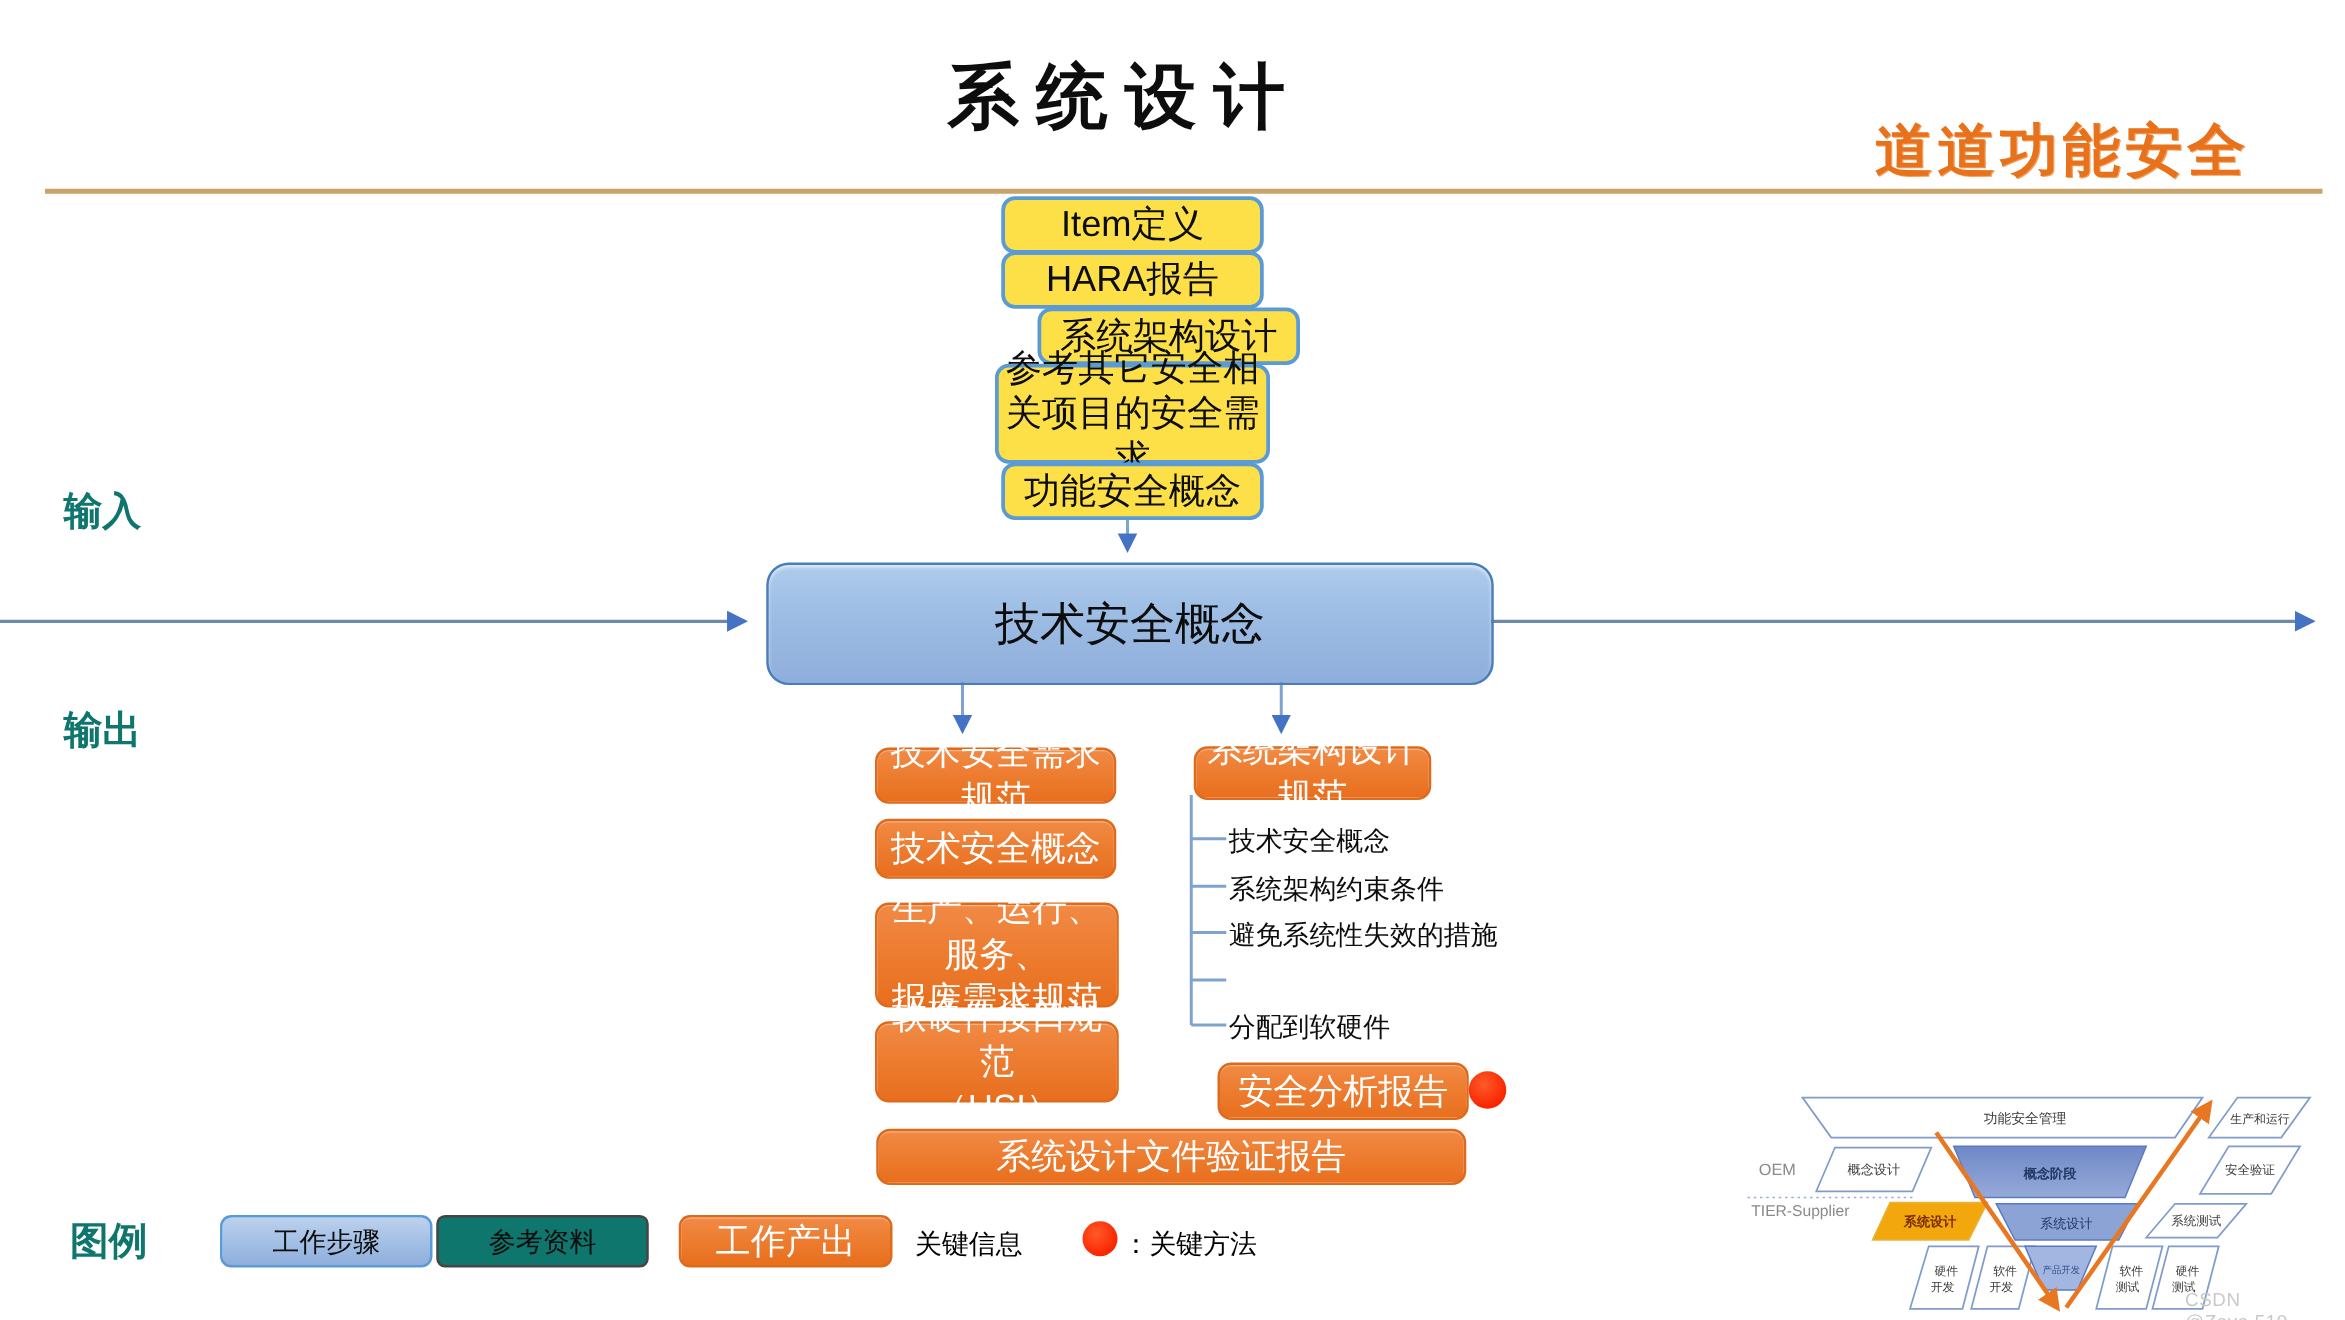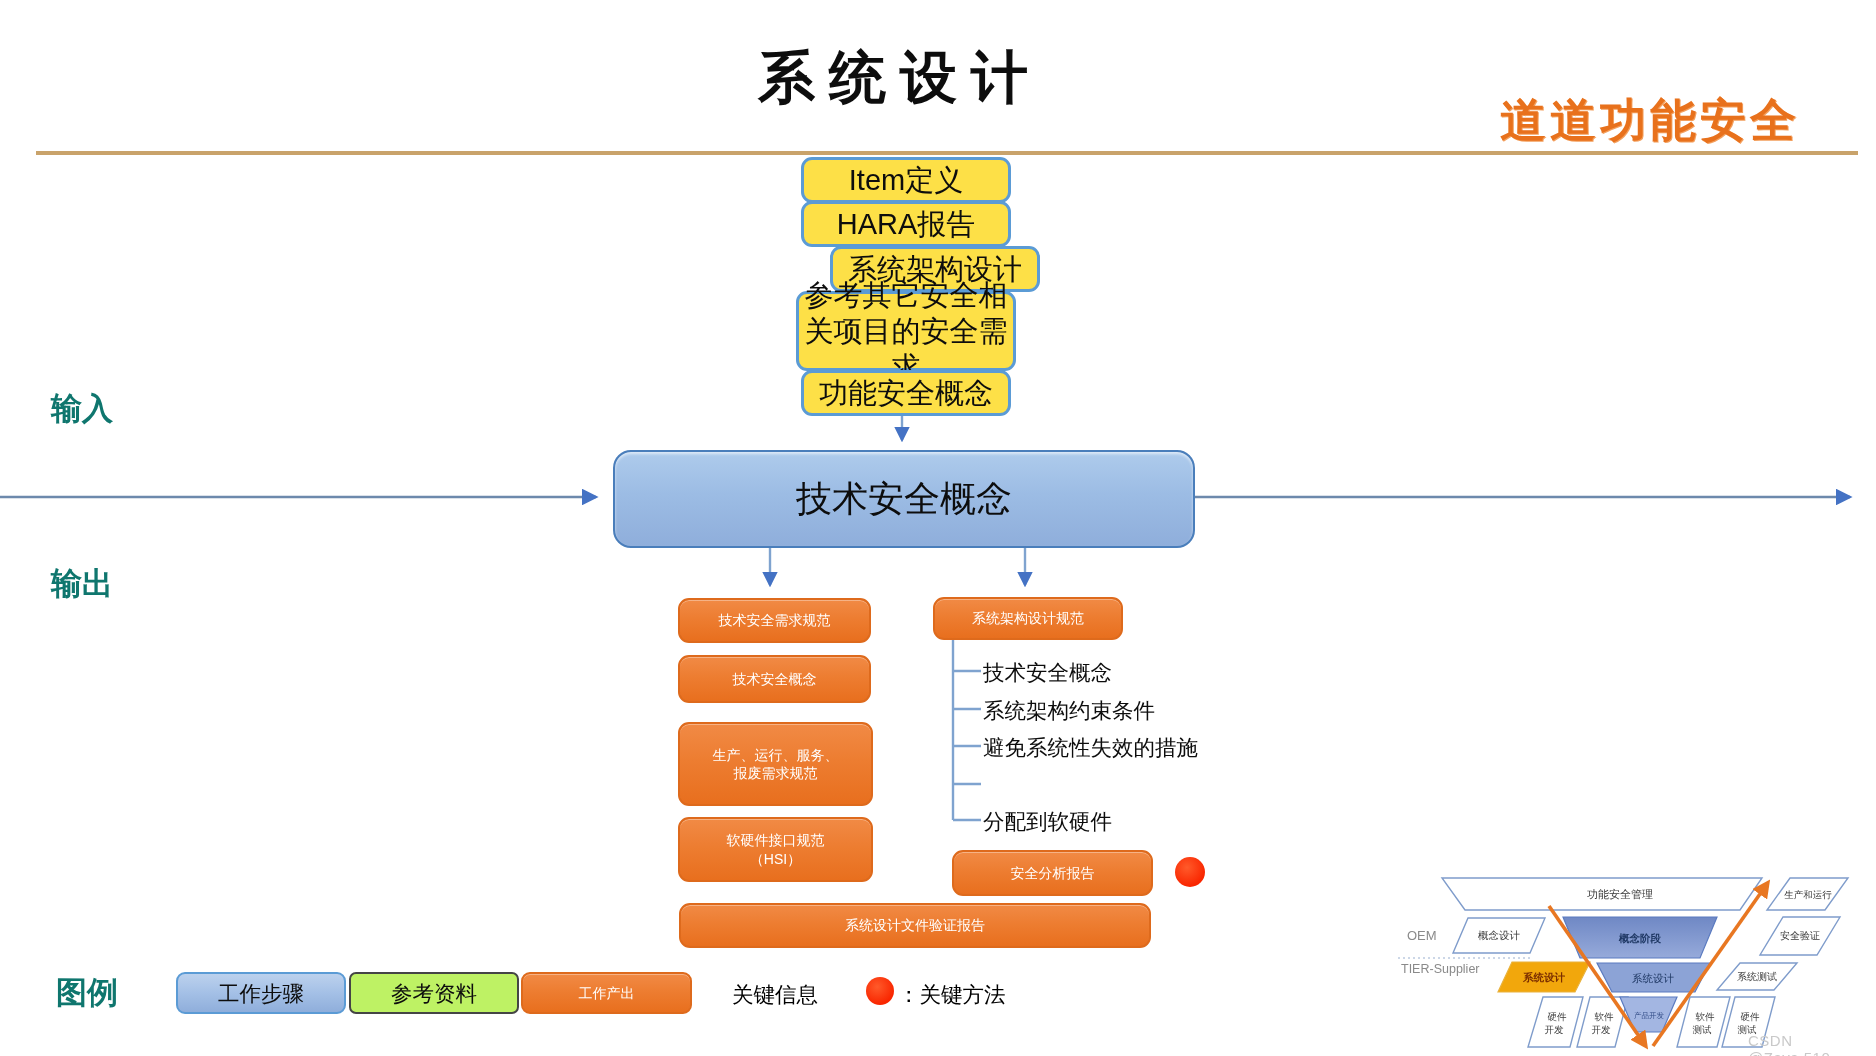--- a/index.html
+++ b/index.html
@@ -22,31 +22,32 @@
   .bluebox{
     background:linear-gradient(180deg,#AECBEC 0%,#9CBCE4 45%,#8FAEDB 100%);
     border:2px solid #4A7EBB;border-radius:18px;
     display:flex;align-items:center;justify-content:center;
     font-size:36px;color:#0d0d0d;box-shadow:inset 0 2px 3px rgba(255,255,255,.6);
   }
   .orangebox{
     background:linear-gradient(180deg,#F18A45 0%,#ED7D31 45%,#E86F1E 100%);
     border:2px solid #DE6A1C;border-radius:11px;
     display:flex;align-items:center;justify-content:center;text-align:center;
-    font-size:14px;line-height:1.3;color:#ffffff;
+    font-size:28px;line-height:1.3;color:#ffffff;
     box-shadow:inset 0 1px 0 rgba(255,255,255,.35);
+    margin-left:22px;
   }
   .pre{white-space:pre-line;}
   .biglabel{font-size:31px;font-weight:600;color:#0f766e;}
   .treelabel{font-size:21.5px;color:#0d0d0d;white-space:nowrap;}
   .smalllabel{font-size:21.5px;color:#000000;white-space:nowrap;font-family:Liberation Serif, serif;}
   .reddot{background:radial-gradient(circle at 40% 35%,#ff5a2a,#f92600 70%);
           border-radius:50%;}
   .legend-white{
-    background:#bef264;border:2px solid #454545;border-radius:7px;
+    background:#0f766e;border:2px solid #454545;border-radius:7px;
     display:flex;align-items:center;justify-content:center;font-size:21.5px;color:#0d0d0d;
   }
   .legend-blue{
     background:linear-gradient(180deg,#BCD1ED 0%,#A4C0E6 50%,#8FAEDB 100%);
     border:2px solid #5B9BD5;border-radius:9px;
     display:flex;align-items:center;justify-content:center;font-size:21.5px;color:#0d0d0d;
   }
   .watermark{font-size:15px;color:#c9c9c9;letter-spacing:.5px;}
   svg{display:block;}
   svg text{font-family:"Liberation Sans","DejaVu Sans",sans-serif;}

